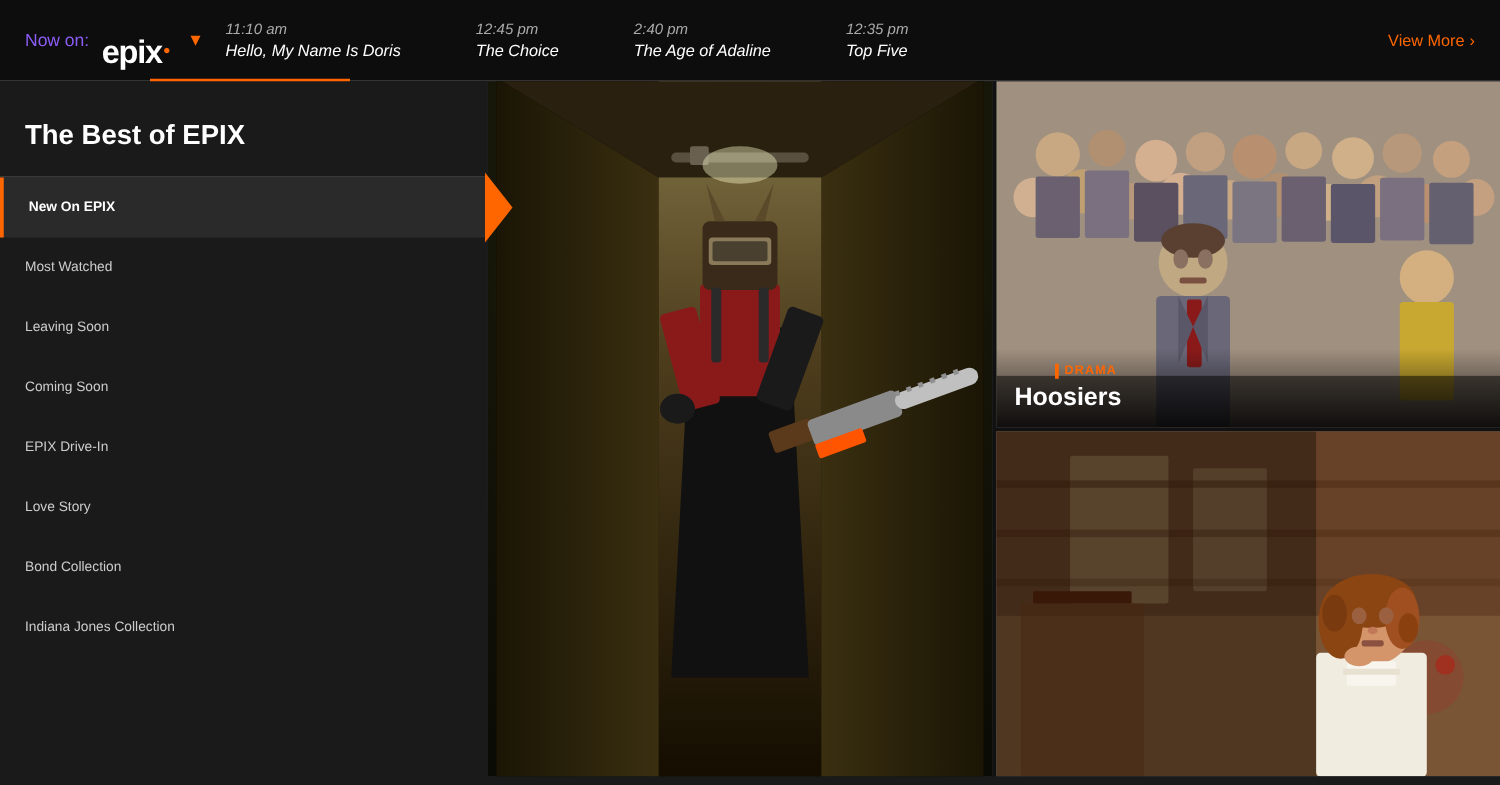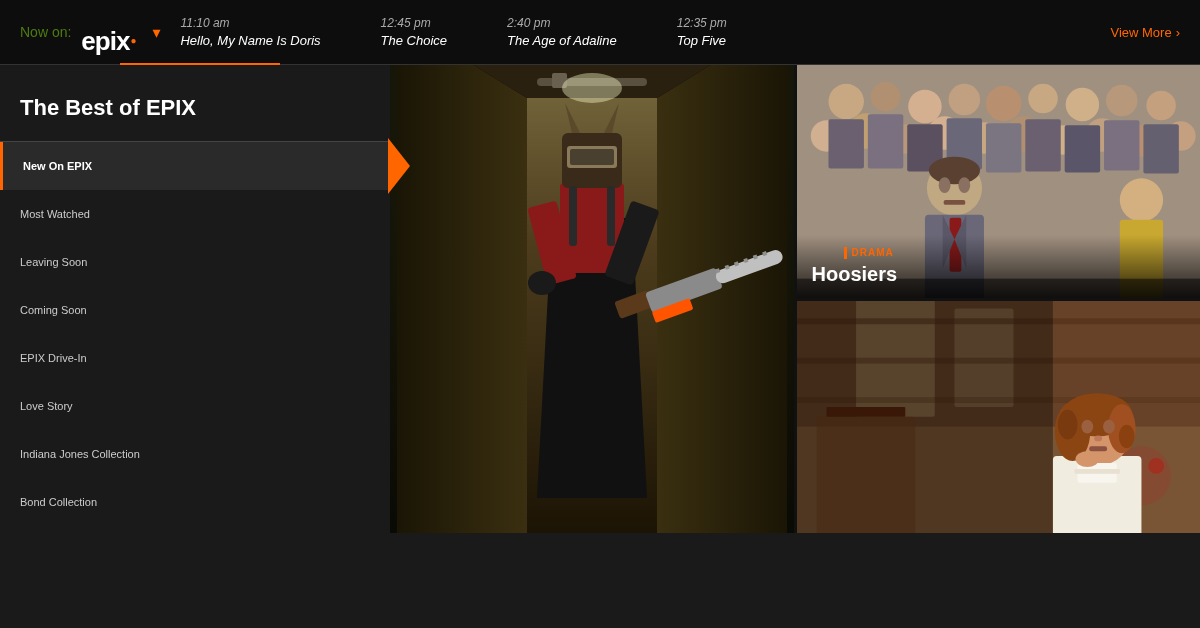--- a/index.html
+++ b/index.html
@@ -15,21 +15,21 @@
     
     .top-bar {
       background: #0d0d0d;
       height: 65px;
       display: flex;
       align-items: center;
       padding: 0 20px;
       border-bottom: 1px solid #333;
     }
     .now-on-label {
-      color: #4d7c0f;
+      color: #8b5cf6;
       font-size: 14px;
       margin-right: 10px;
       white-space: nowrap;
     }
     .epix-logo {
       display: flex;
       align-items: center;
       margin-right: 8px;
       margin-top: 18px;
     }
@@ -84,21 +84,21 @@
       white-space: nowrap;
       cursor: pointer;
       display: flex;
       align-items: center;
       gap: 4px;
     }
 
     
     .main-layout {
       display: flex;
-      height: 468px;
+      height: 556px;
     }
 
     
     .sidebar {
       width: 390px;
       background: #1a1a1a;
       padding: 0;
       flex-shrink: 0;
     }
     .sidebar-header {
@@ -287,24 +287,24 @@
     <div class="nav-item">
       <span>Coming Soon</span>
     </div>
     <div class="nav-item">
       <span>EPIX Drive-In</span>
     </div>
     <div class="nav-item">
       <span>Love Story</span>
     </div>
     <div class="nav-item">
+      <span>Bond Collection</span>
+    </div>
+    <div class="nav-item">
       <span>Indiana Jones Collection</span>
-    </div>
-    <div class="nav-item">
-      <span>Bond Collection</span>
     </div>
   </div>
 
   <div class="content-area">
 
     <div class="main-movie">
 
       <div class="corridor"></div>
 
       <div class="villain-scene">

